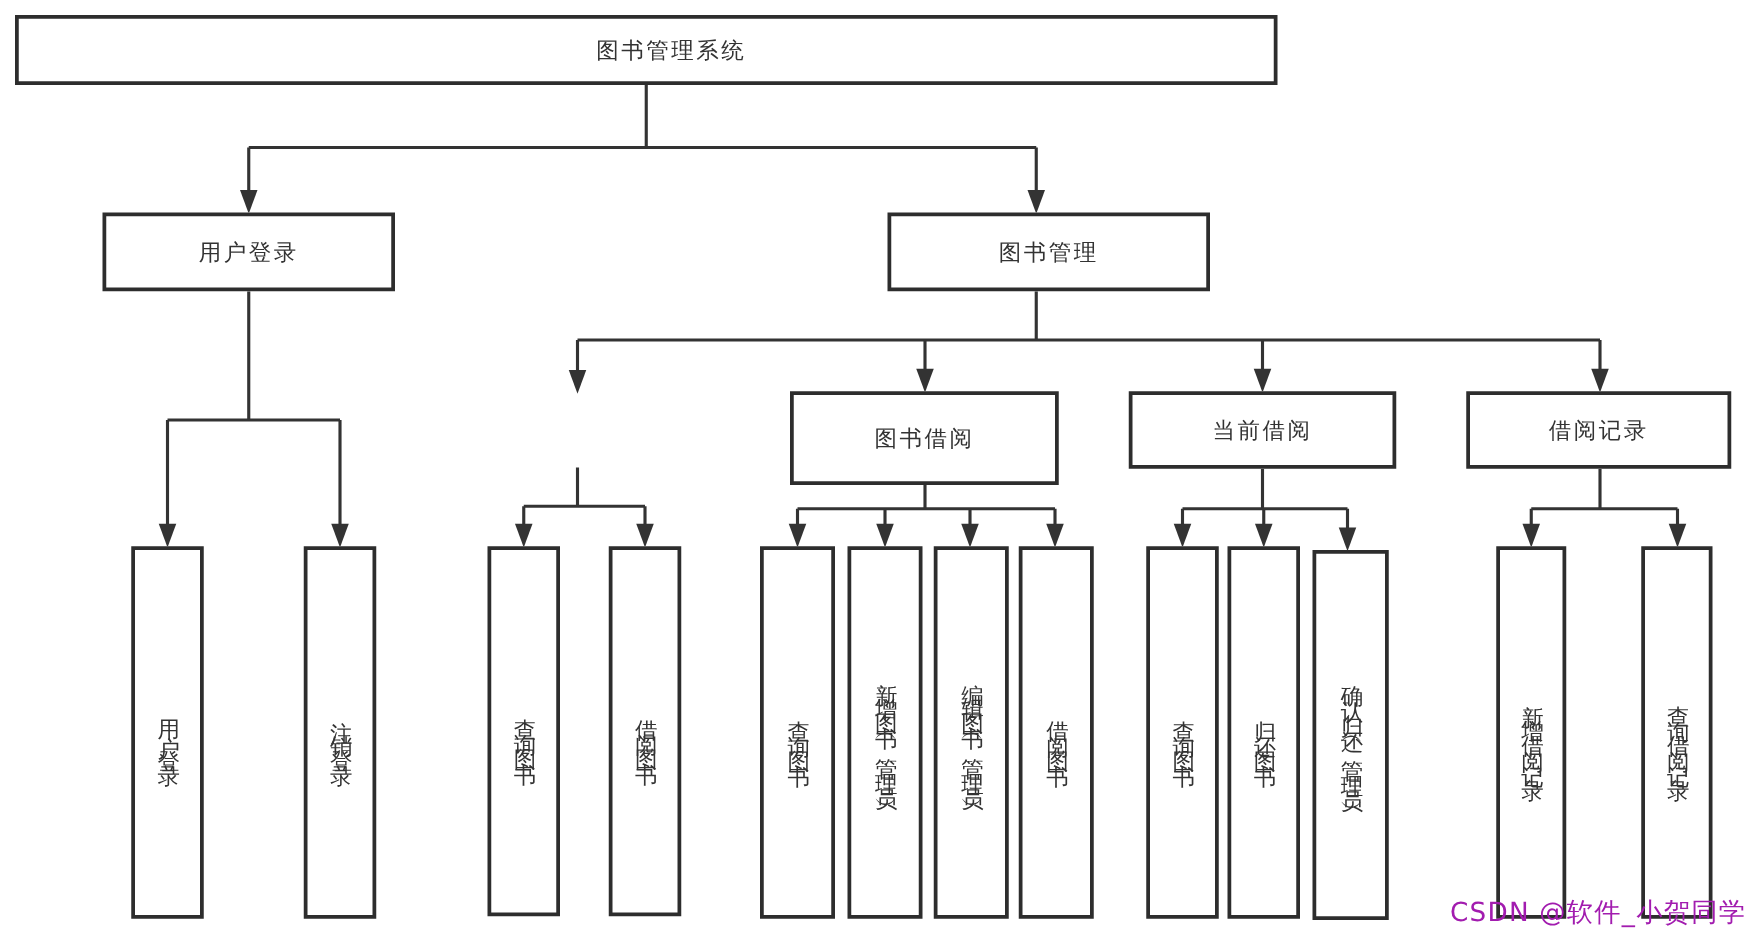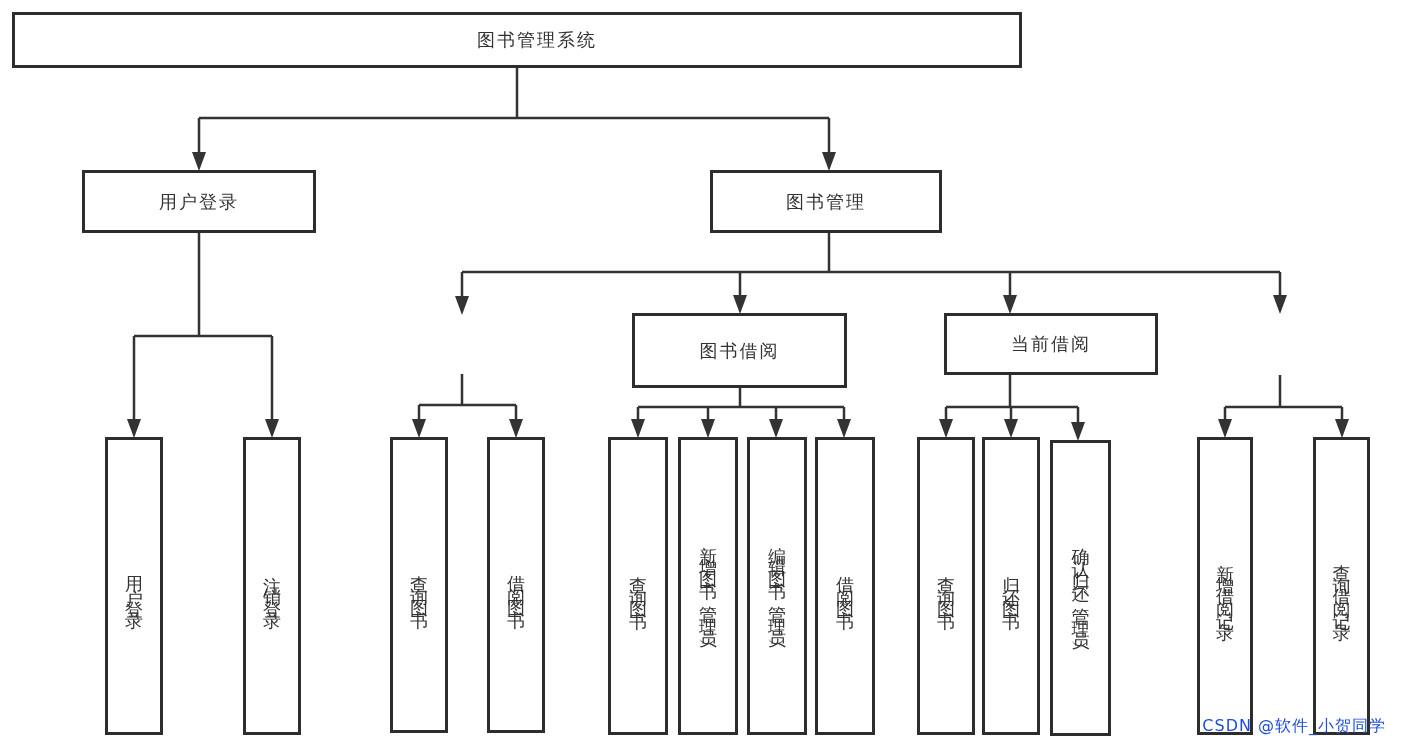--- a/index.html
+++ b/index.html
@@ -49,24 +49,24 @@
     writing-mode: vertical-rl;
     text-orientation: mixed;
     color: #333333;
     font-size: 18px;
     letter-spacing: 12px;
     line-height: 1;
     white-space: nowrap;
   }
   .watermark {
     position: absolute;
-    right: 19px;
+    right: 8px;
     top: 716px;
-    font-size: 16px;
-    color: #1d4ed8;
+    font-size: 21px;
+    color: #a21caf;
     letter-spacing: 1px;
     white-space: nowrap;
   }
 </style>
 </head>
 <body>
 
 <div id="stage">
 
   <svg class="connectors" width="1405" height="747" viewBox="0 0 1405 747">
@@ -109,29 +109,32 @@
     </g>
   </svg>
 
   <div class="node" style="left:12px; top:12px; width:1010px; height:56px;padding-left:40px;">
     <span>图书管理系统</span>
   </div>
 
   <div class="node" style="left:82px; top:170px; width:234px; height:63px;">
     <span>用户登录</span>
   </div>
-  <div class="node" style="left:710px; top:170px; width:232px; height:63px;">
+  <div class="node" style="left:710px; top:170px; width:258px; height:63px;">
     <span>图书管理</span>
   </div>
 
   <div class="node" style="left:632px; top:313px; width:215px; height:75px;">
     <span>图书借阅</span>
   </div>
-  <div class="node" style="left:903px; top:313px; width:214px; height:62px;margin-left:41px;">
+  <div class="node" style="left:903px; top:313px; width:214px; height:62px;">
     <span>当前借阅</span>
+  </div>
+  <div class="node" style="left:1173px; top:313px; width:212px; height:62px;">
+    <span>借阅记录</span>
   </div>
 
   <div class="leaf" style="left:105px; top:437px; width:58px; height:298px;">
     <span>用户登录</span>
   </div>
   <div class="leaf" style="left:243px; top:437px; width:58px; height:298px;">
     <span>注销登录</span>
   </div>
 
   <div class="leaf" style="left:390px; top:437px; width:58px; height:296px;">

